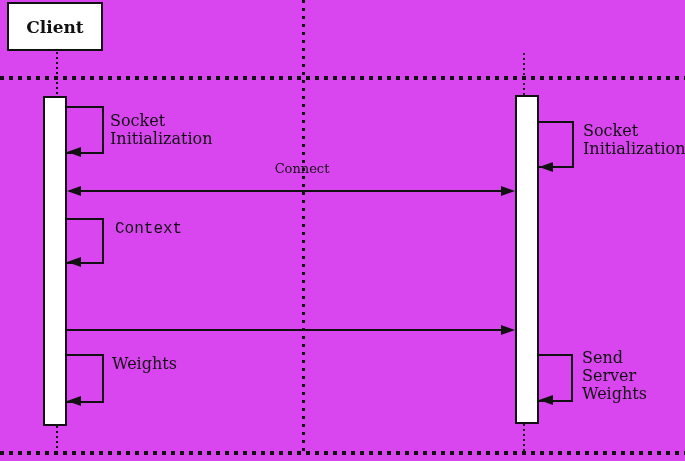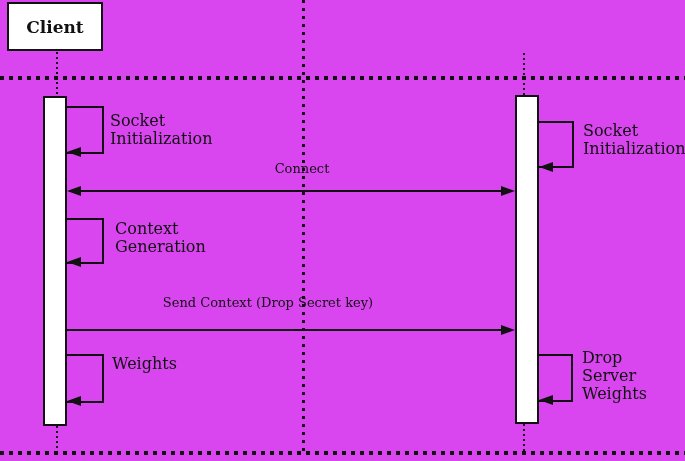--- a/index.html
+++ b/index.html
@@ -65,37 +65,35 @@
   <div class="abs arr-left" style="left:539px;top:162px;"></div>
   <div class="abs arr-left" style="left:539px;top:395px;"></div>
 
   <div class="abs msg-line" style="left:69px;top:190px;width:432px;"></div>
   <div class="abs arr-left" style="left:67px;top:186px;"></div>
   <div class="abs arr-right" style="left:501px;top:186px;"></div>
   <div class="abs msg-lbl" style="left:232px;top:161px;width:140px;">Connect</div>
 
   <div class="abs msg-line" style="left:67px;top:329px;width:436px;"></div>
   <div class="abs arr-right" style="left:501px;top:325px;"></div>
-  <div class="abs msg-lbl" style="left:118px;top:295px;width:300px;">Send Context (Drop Secret key)</div>
 
   <div class="abs lbl" style="left:110px;top:112px;">
     <div>Socket</div>
     <div>Initialization</div>
   </div>
-  <div class="abs lbl" style="left:115px;top:220px;">
+  <div class="abs lbl" style="left:115px;top:220px;font-family:Liberation Mono, monospace;">
     <div>Context</div>
-    <div>Generation</div>
   </div>
   <div class="abs lbl" style="left:112px;top:355px;">
     <div>Weights</div>
   </div>
 
   <div class="abs lbl" style="left:583px;top:122px;">
     <div>Socket</div>
     <div>Initialization</div>
   </div>
   <div class="abs lbl" style="left:582px;top:349px;">
-    <div>Drop</div>
+    <div>Send</div>
     <div>Server</div>
     <div>Weights</div>
   </div>
 
 </div>
 
 </body></html>

